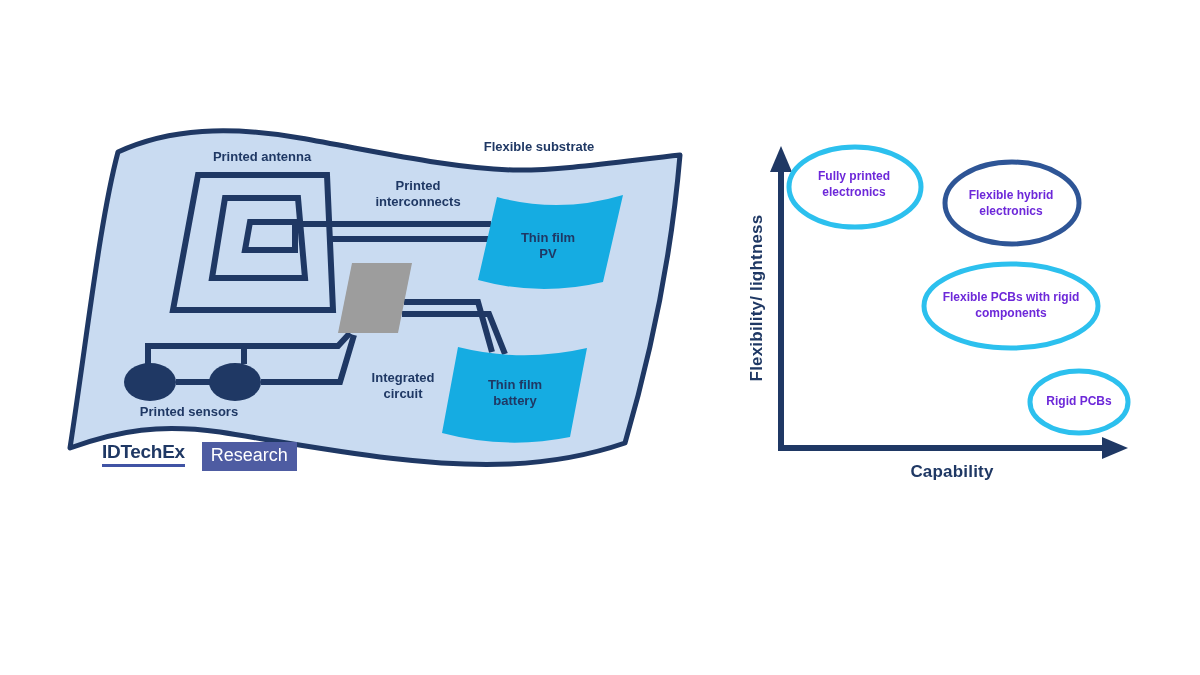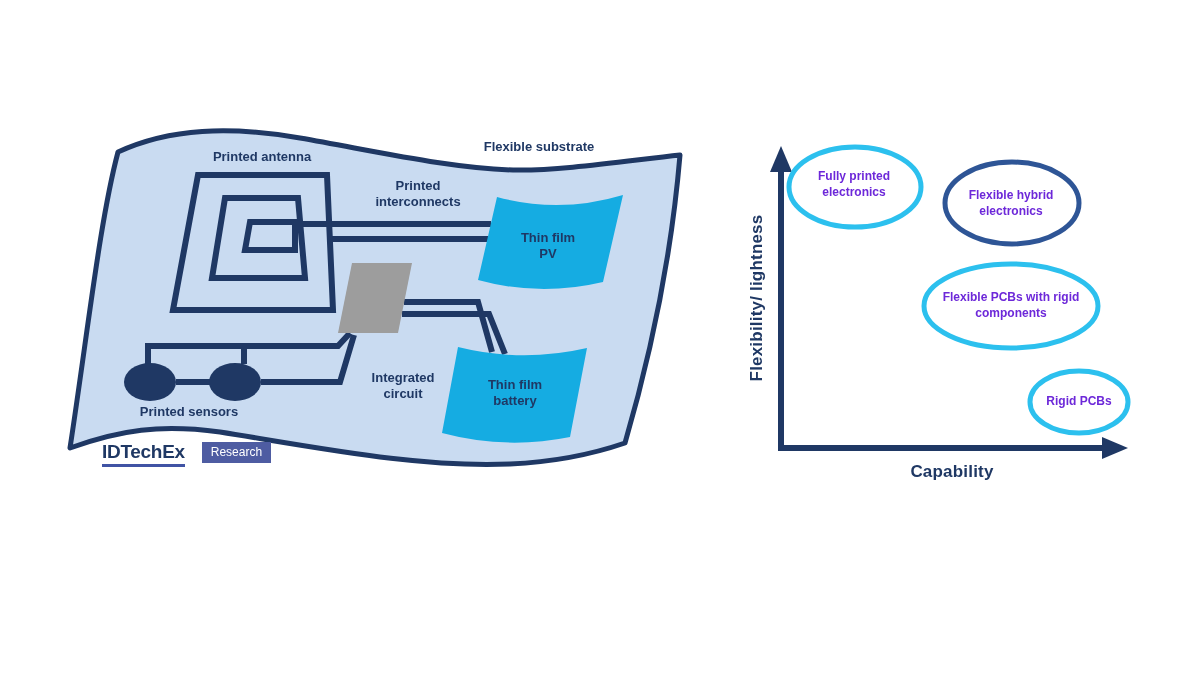--- a/index.html
+++ b/index.html
@@ -17,21 +17,21 @@
   .nowrap{white-space:nowrap;}
   .axis-lbl{font-size:17px;color:#1f3864;letter-spacing:.2px;}
   .y-rot{transform:translate(-50%,-50%) rotate(-90deg);white-space:nowrap;}
   .bubble-lbl{font-size:12px;color:#6d28d9;line-height:1.3;}
   .logo{position:absolute;left:102px;top:442px;display:flex;align-items:flex-start;gap:17px;}
   .logo-brand{
     font-size:19px;font-weight:bold;color:#1f3864;letter-spacing:-.3px;
     border-bottom:3px solid #4053a4;padding-bottom:2px;line-height:1.05;
   }
   .logo-badge{
-    background:#4e5ca2;color:#ffffff;font-size:12px;font-weight:400;
+    background:#4e5ca2;color:#ffffff;font-size:18px;font-weight:400;
     padding:3px 9px 4px 9px;line-height:1.2;
   }
 </style>
 </head>
 <body>
 
 <div class="canvas">
 
   <svg class="layer" width="1200" height="675" viewBox="0 0 1200 675">
 

